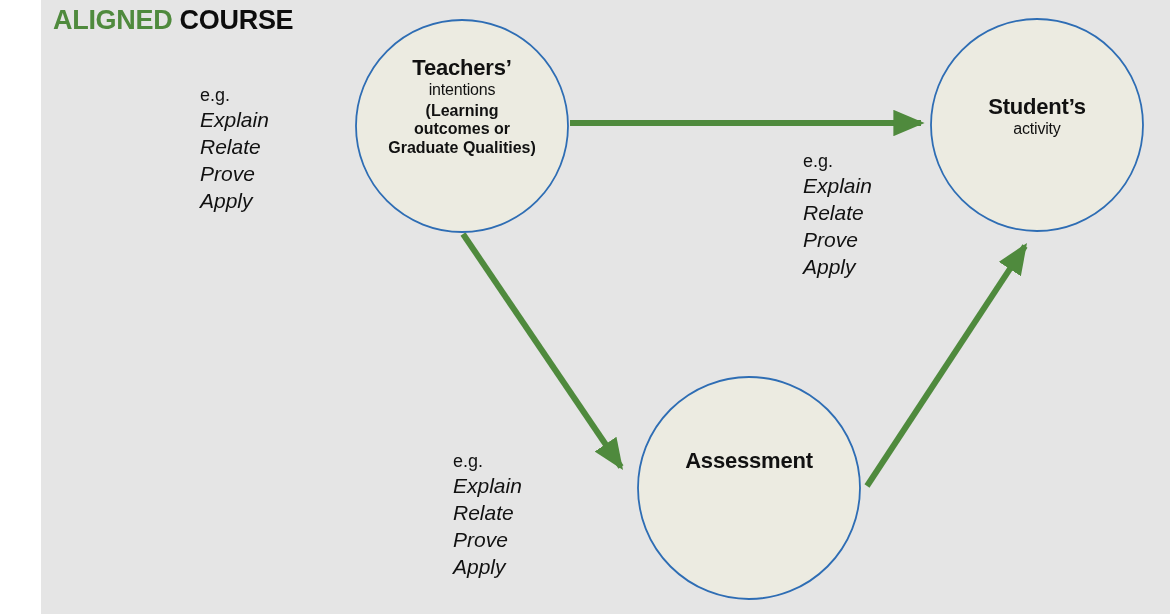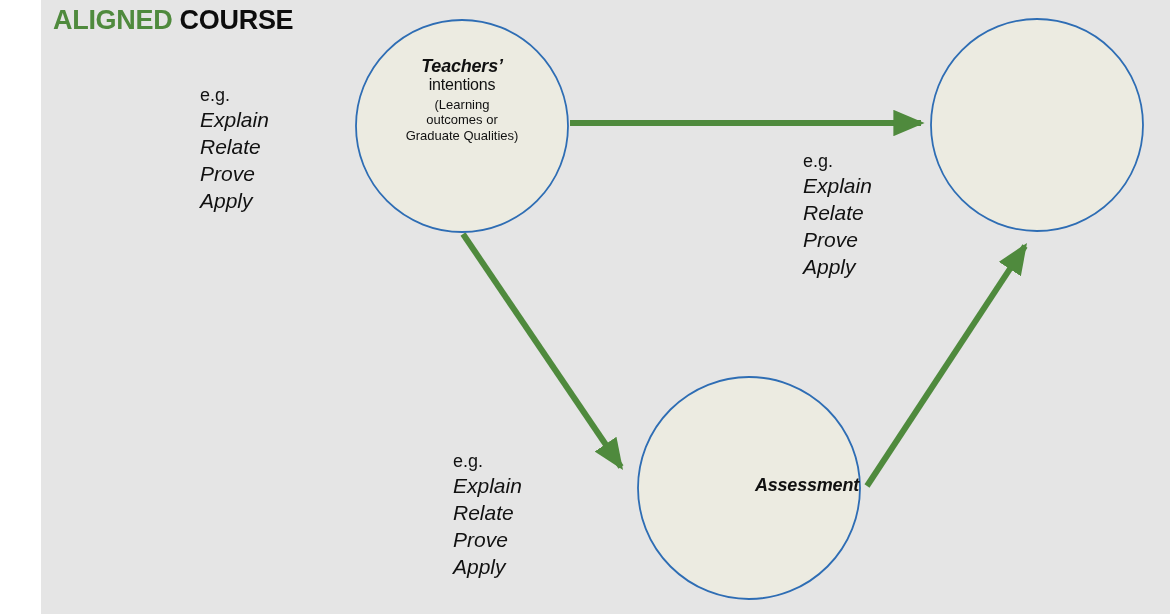--- a/index.html
+++ b/index.html
@@ -47,34 +47,33 @@
   
   .node-label {
     position: absolute;
     text-align: center;
     line-height: 1.12;
     color: #111111;
     pointer-events: none;
   }
   .label-strong {
     font-weight: bold;
-    font-size: 18px;
+    font-size: 22px;
     letter-spacing: -0.2px;
     display: block;
-    font-style: italic;
   }
   .label-regular {
     font-weight: normal;
     font-size: 16px;
     letter-spacing: -0.2px;
     display: block;
   }
   .label-small {
-    font-weight: normal;
-    font-size: 13px;
+    font-weight: bold;
+    font-size: 16px;
     line-height: 1.18;
     display: block;
     margin-top: 3px;
   }
 
   
   .eg-block {
     position: absolute;
     line-height: 1.28;
     color: #111111;
@@ -123,22 +122,26 @@
   </svg>
 
   <div class="node-label" style="left:311px; top:56px; width:220px;">
     <span class="label-strong">Teachers’</span>
     <span class="label-regular">intentions</span>
     <span class="label-small">(Learning</span>
     <span class="label-small" style="margin-top:0;text-align:center;">outcomes or</span>
     <span class="label-small" style="margin-top:0;text-align:center;">Graduate Qualities)</span>
   </div>
 
+  <div class="node-label" style="left:886px; top:95px; width:220px;">
+    <span class="label-strong">Student’s</span>
+    <span class="label-regular">activity</span>
+  </div>
 
-  <div class="node-label" style="left:598px; top:475px; width:220px;text-align:right;">
+  <div class="node-label" style="left:598px; top:449px; width:220px;">
     <span class="label-strong">Assessment</span>
   </div>
 
   <div class="eg-block" style="left:159px; top:84px;">
     <span class="eg-head">e.g.</span>
     <span class="eg-item">Explain</span>
     <span class="eg-item">Relate</span>
     <span class="eg-item">Prove</span>
     <span class="eg-item">Apply</span>
   </div>

